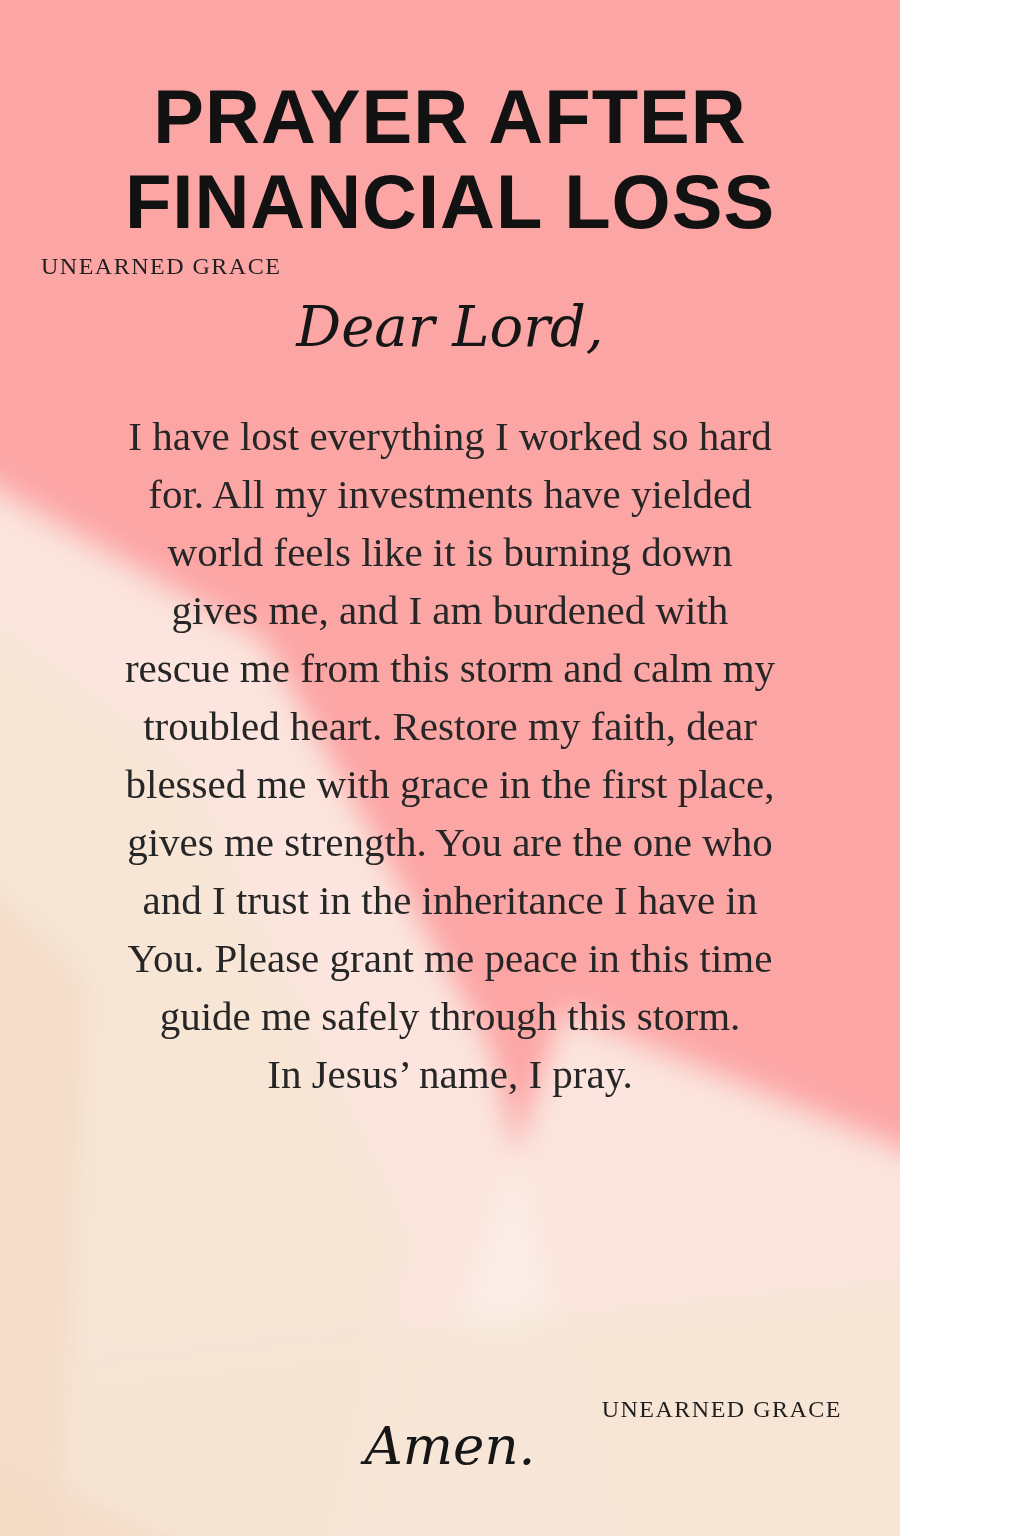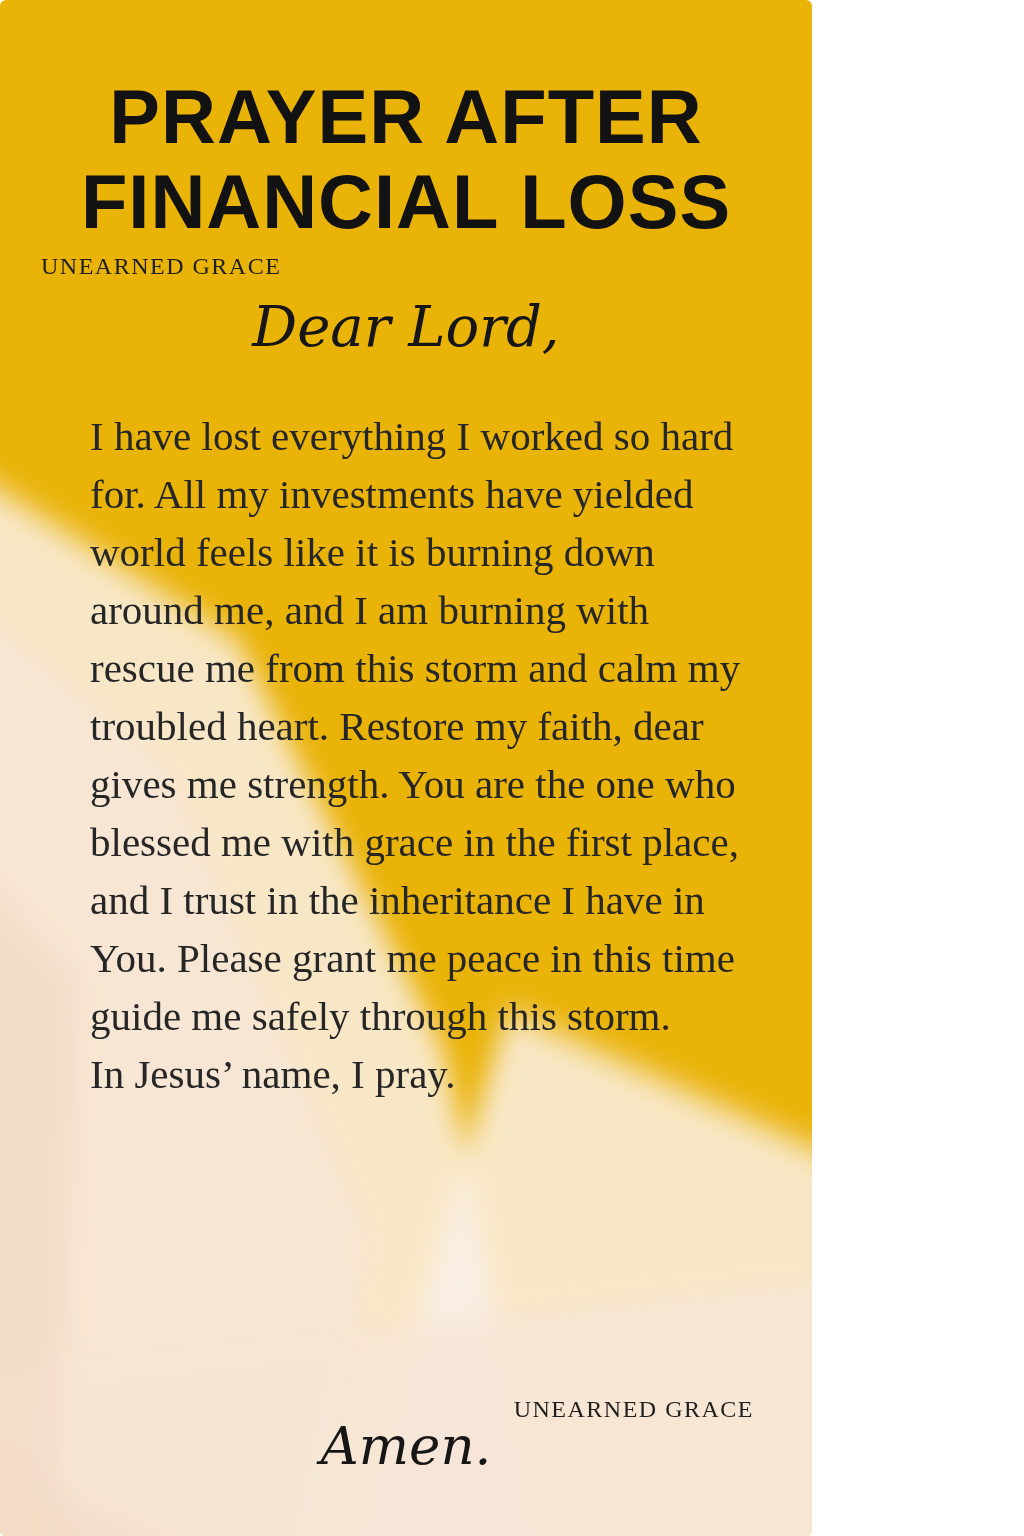--- a/index.html
+++ b/index.html
@@ -1,23 +1,22 @@
 <!DOCTYPE html>
 <html style="--title-color: #121212; --text-color: #262626; --peach-light: #faf0e8; --peach-medium: #f7e5d5; --peach-deep: #f3d9c4; --background: #ffffff;"><head>
 <meta charset="utf-8">
 <style>
   html, body { margin: 0; padding: 0; background: #ffffff; }
   .canvas {
     position: relative;
-    width: 812px;
+    width: 900px;
     height: 1536px;
     overflow: hidden;
-    background: #eab308;
+    background: #fca5a5;
     font-family: "Liberation Serif", serif;
-    border-radius: 6px;
   }
   .bg-svg {
     position: absolute;
     inset: 0;
     width: 100%;
     height: 100%;
     display: block;
   }
   .wash-light  { fill: var(--peach-light, #faf0e8);  opacity: 0.85; }
   .wash-medium { fill: var(--peach-medium, #f7e5d5); opacity: 0.85; }
@@ -60,21 +59,21 @@
     font-size: 56px;
     line-height: 92px;
     color: #161616;
   }
 
   .prayer {
     position: absolute;
     top: 407px;
     left: 90px;
     right: 90px;
-    text-align: left;
+    text-align: center;
     font-size: 41px;
     line-height: 58px;
     color: var(--text-color, #262626);
   }
   .prayer-line { white-space: nowrap; }
 
   .brand-bottom {
     position: absolute;
     top: 1396px;
     right: 58px;
@@ -125,25 +124,25 @@
     </h1>
 
     <div class="brand-top">UNEARNED GRACE</div>
 
     <div class="greeting">Dear Lord,</div>
 
     <div class="prayer">
         <div class="prayer-line">I have lost everything I worked so hard</div>
         <div class="prayer-line">for. All my investments have yielded</div>
         <div class="prayer-line">world feels like it is burning down</div>
-        <div class="prayer-line">around me, and I am burning with</div>
+        <div class="prayer-line">gives me, and I am burdened with</div>
         <div class="prayer-line">rescue me from this storm and calm my</div>
         <div class="prayer-line">troubled heart. Restore my faith, dear</div>
+        <div class="prayer-line">blessed me with grace in the first place,</div>
         <div class="prayer-line">gives me strength. You are the one who</div>
-        <div class="prayer-line">blessed me with grace in the first place,</div>
         <div class="prayer-line">and I trust in the inheritance I have in</div>
         <div class="prayer-line">You. Please grant me peace in this time</div>
         <div class="prayer-line">guide me safely through this storm.</div>
         <div class="prayer-line">In Jesus’ name, I pray.</div>
       </div>
 
     <div class="brand-bottom">UNEARNED GRACE</div>
 
     <div class="closing">Amen.</div>
 

